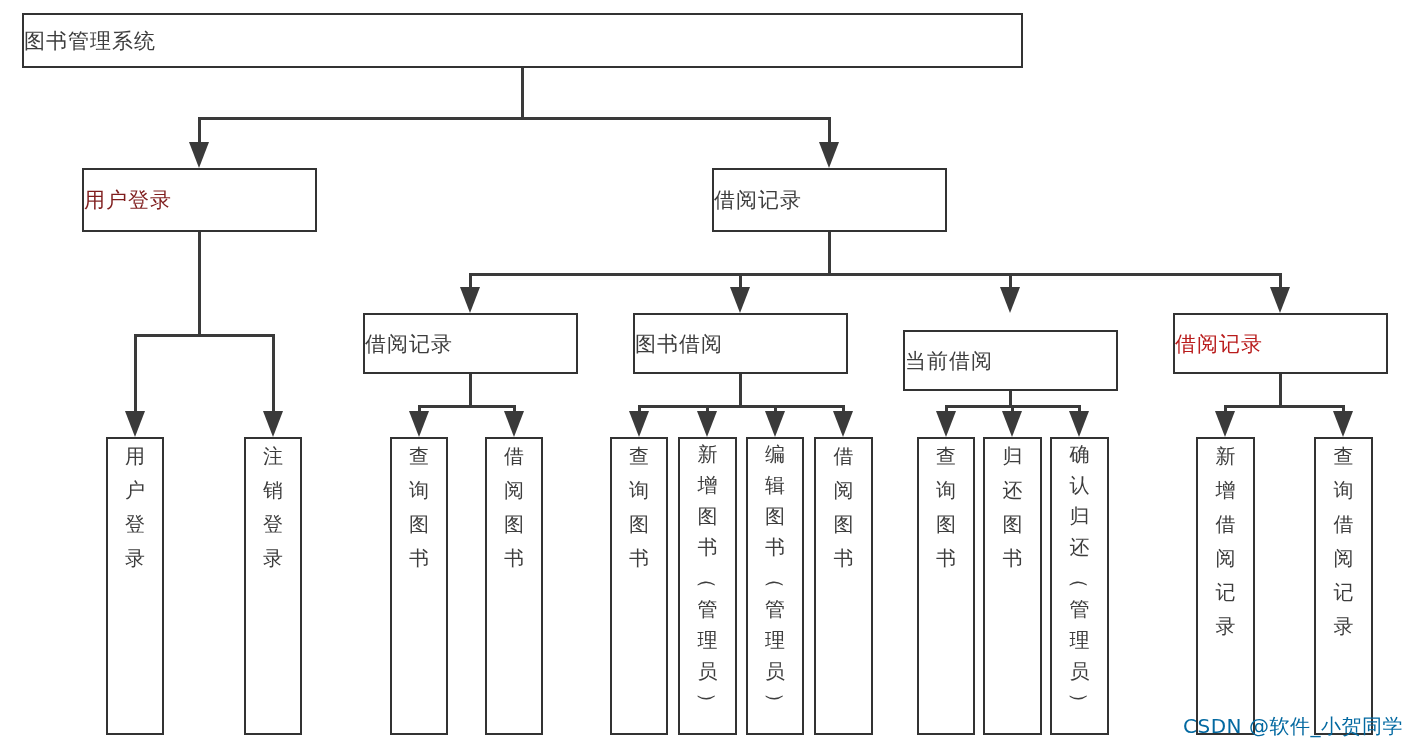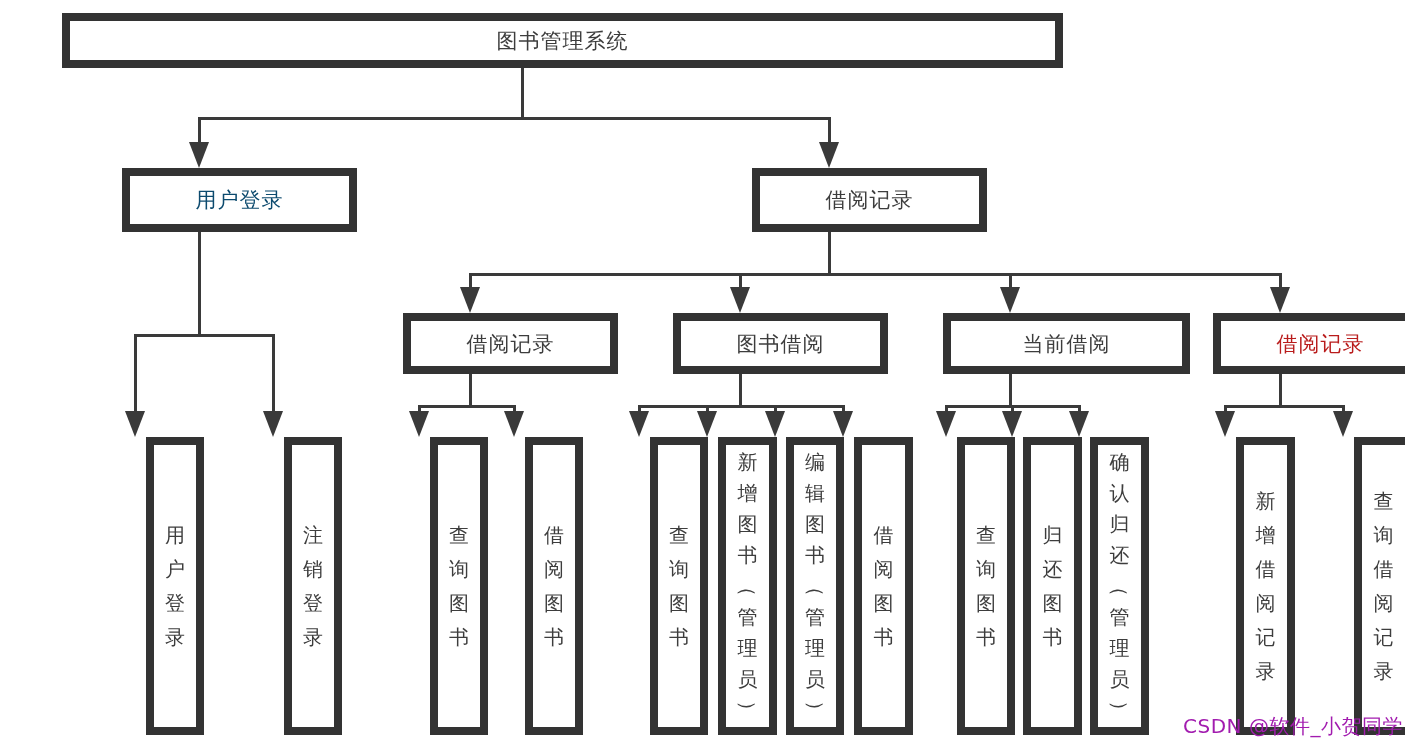--- a/index.html
+++ b/index.html
@@ -7,28 +7,27 @@
     position: relative;
     width: 1405px;
     height: 747px;
     background: #ffffff;
     overflow: hidden;
     font-family: "DejaVu Sans", sans-serif;
   }
   .node {
     position: absolute;
     background: #ffffff;
-    border: 8px solid #ec4899;
+    border: 2px solid #ec4899;
     box-sizing: border-box;
     display: flex;
     align-items: center;
-    justify-content: center;
+    justify-content: flex-start;
     color: #3d3d3d;
     z-index: 2;
-    margin-left: 40px;
   }
   .node.h { font-size: 21px; letter-spacing: 1px; white-space: nowrap; }
   .node.v { flex-direction: column; }
   .vchar {
     display: block;
     width: 100%;
     text-align: center;
     font-size: 20px;
   }
   .vchar.rot { transform: rotate(90deg); }
@@ -107,33 +106,33 @@
       <div class="line" style="left: 1223.5px; top: 404.5px; width: 121px; height: 3px; background: rgb(58, 58, 58);"></div>
       <div class="line" style="left: 1223.5px; top: 404.5px; width: 3px; height: 25px; background: rgb(58, 58, 58);"></div>
       <div class="arrowhead" style="left: 1215px; top: 411px; border-top-color: rgb(58, 58, 58);"></div>
       <div class="line" style="left: 1341.5px; top: 404.5px; width: 3px; height: 25px; background: rgb(58, 58, 58);"></div>
       <div class="arrowhead" style="left: 1333px; top: 411px; border-top-color: rgb(58, 58, 58);"></div>
     </div>
   <div id="layer-nodes">
       <div class="node h" style="left: 22px; top: 13px; width: 1001px; height: 55px; border-color: rgb(51, 51, 51); background: rgb(255, 255, 255); color: rgb(61, 61, 61);">
         <span>图书管理系统</span>
       </div>
-      <div class="node h" style="left: 82px; top: 168px; width: 235px; height: 64px; border-color: rgb(51, 51, 51); background: rgb(255, 255, 255); color: #0c4a6e;">
+      <div class="node h" style="left: 82px; top: 168px; width: 235px; height: 64px; border-color: rgb(51, 51, 51); background: rgb(255, 255, 255); color: #7f1d1d;">
         <span>用户登录</span>
       </div>
       <div class="node h" style="left: 712px; top: 168px; width: 235px; height: 64px; border-color: rgb(51, 51, 51); background: rgb(255, 255, 255); color: rgb(61, 61, 61);">
         <span>借阅记录</span>
       </div>
       <div class="node h" style="left: 363px; top: 313px; width: 215px; height: 61px; border-color: rgb(51, 51, 51); background: rgb(255, 255, 255); color: rgb(61, 61, 61);">
         <span>借阅记录</span>
       </div>
       <div class="node h" style="left: 633px; top: 313px; width: 215px; height: 61px; border-color: rgb(51, 51, 51); background: rgb(255, 255, 255); color: rgb(61, 61, 61);">
         <span>图书借阅</span>
       </div>
-      <div class="node h" style="left: 903px; top: 313px; width: 247px; height: 61px; border-color: rgb(51, 51, 51); background: rgb(255, 255, 255); color: rgb(61, 61, 61);">
+      <div class="node h" style="left: 903px; top: 330px; width: 215px; height: 61px; border-color: rgb(51, 51, 51); background: rgb(255, 255, 255); color: rgb(61, 61, 61);">
         <span>当前借阅</span>
       </div>
       <div class="node h" style="left: 1173px; top: 313px; width: 215px; height: 61px; border-color: rgb(51, 51, 51); background: rgb(255, 255, 255); color: #b91c1c;">
         <span>借阅记录</span>
       </div>
       <div class="node v" style="left: 106px; top: 437px; width: 58px; height: 298px; border-color: rgb(51, 51, 51); background: rgb(255, 255, 255); color: rgb(61, 61, 61);">
         <span class="vchar" style="height: 34px; line-height: 34px;">用</span>
         <span class="vchar" style="height: 34px; line-height: 34px;">户</span>
         <span class="vchar" style="height: 34px; line-height: 34px;">登</span>
         <span class="vchar" style="height: 34px; line-height: 34px;">录</span>
@@ -223,14 +222,14 @@
       </div>
       <div class="node v" style="left: 1314px; top: 437px; width: 59px; height: 298px; border-color: rgb(51, 51, 51); background: rgb(255, 255, 255); color: rgb(61, 61, 61);">
         <span class="vchar" style="height: 34px; line-height: 34px;">查</span>
         <span class="vchar" style="height: 34px; line-height: 34px;">询</span>
         <span class="vchar" style="height: 34px; line-height: 34px;">借</span>
         <span class="vchar" style="height: 34px; line-height: 34px;">阅</span>
         <span class="vchar" style="height: 34px; line-height: 34px;">记</span>
         <span class="vchar" style="height: 34px; line-height: 34px;">录</span>
       </div>
     </div>
-  <div class="watermark" style="color: #a21caf;">CSDN @软件_小贺同学</div>
+  <div class="watermark" style="color: #0369a1;">CSDN @软件_小贺同学</div>
 </div>
 
 </body></html>

